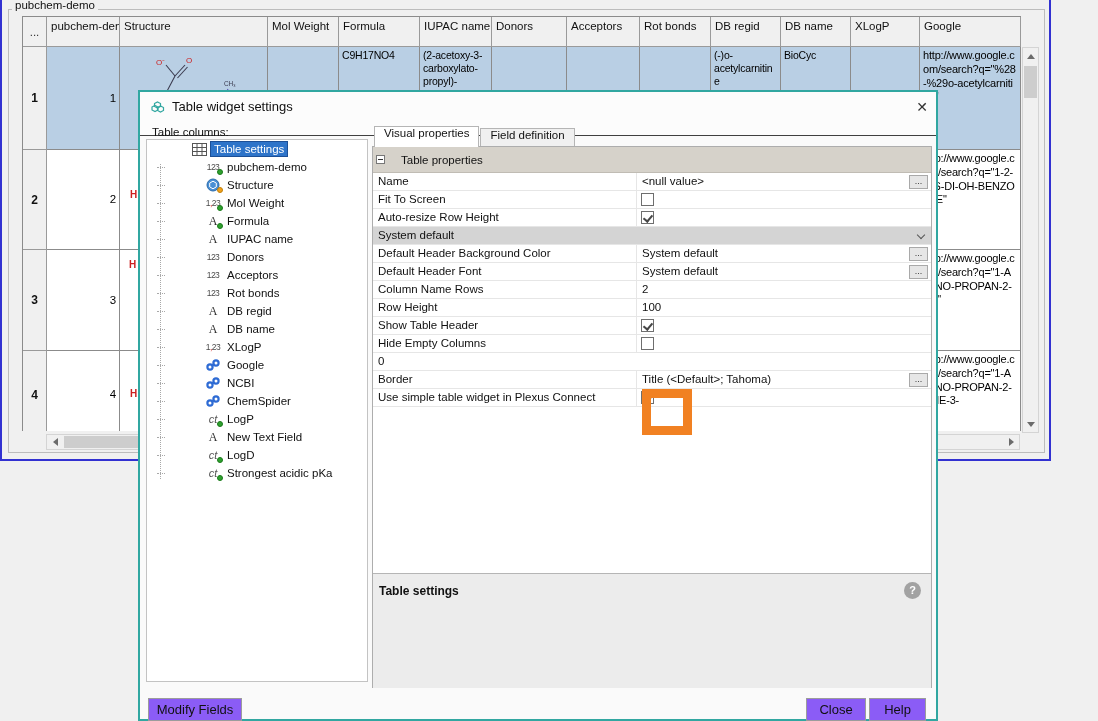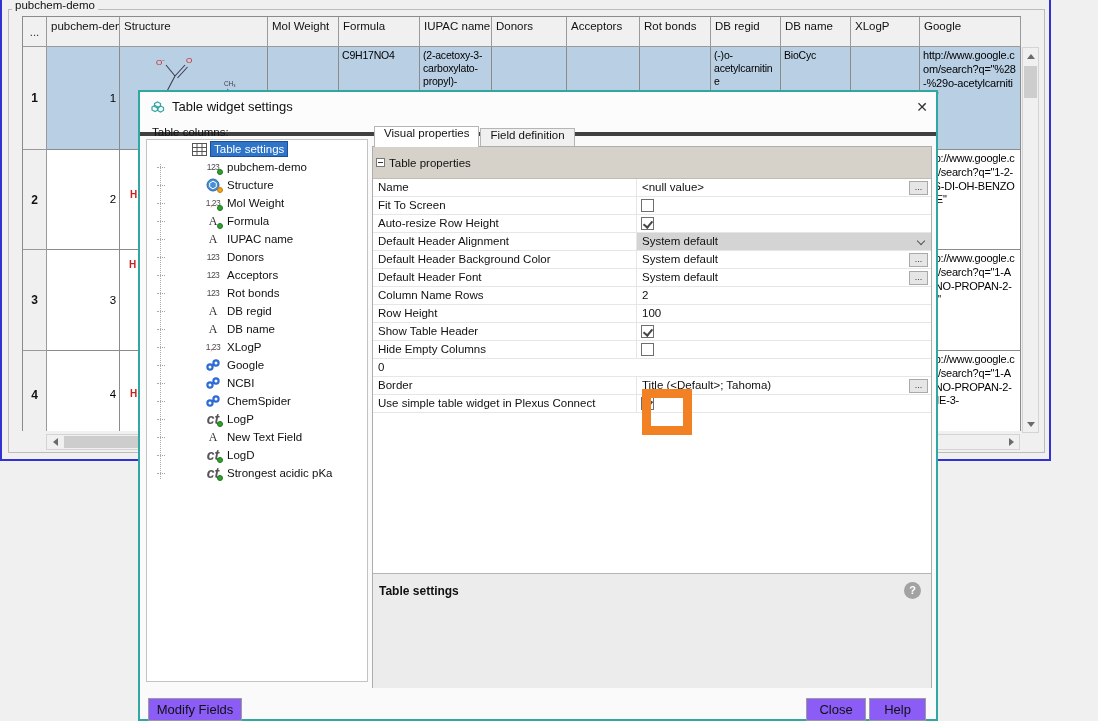--- a/index.html
+++ b/index.html
@@ -45,53 +45,53 @@
   .tri-up    { width:0; height:0; border-left:4px solid transparent; border-right:4px solid transparent; border-bottom:5px solid #6b6b6b; }
   .tri-down  { width:0; height:0; border-left:4px solid transparent; border-right:4px solid transparent; border-top:5px solid #6b6b6b; }
   .tri-left  { width:0; height:0; border-top:4px solid transparent; border-bottom:4px solid transparent; border-right:5px solid #6b6b6b; }
   .tri-right { width:0; height:0; border-top:4px solid transparent; border-bottom:4px solid transparent; border-left:5px solid #6b6b6b; }
   .red-h { position:absolute; color:#cc2020; font-size:10px; font-weight:600; z-index:3; }
 
   
   .dialog { position:absolute; left:138px; top:90px; width:800px; height:631px;
             background:#fafafa; border:2px solid #31a7a1; z-index:10; }
   .dlg-title { position:absolute; left:0; top:0; width:796px; height:44px; background:#fcfcfc;
-               border-bottom:4px solid #404040; }
+               border-bottom:1px solid #404040; }
   .dlg-title .ttl { position:absolute; left:32px; top:7px; font-size:13px; color:#111; }
   .dlg-logo { position:absolute; left:9px; top:6px; }
   .dlg-close { position:absolute; left:770px; top:4px; width:24px; height:22px; display:flex;
                align-items:center; justify-content:center; font-size:14px; color:#333; cursor:default; }
   .tree-label { position:absolute; left:12px; top:34px; font-size:11.5px; color:#111; }
   .tree { position:absolute; left:6px; top:47px; width:222px; height:543px; background:#fff;
           border:1px solid #c3c3c3; overflow:hidden; }
   .tree-guide { position:absolute; left:13px; top:24px; width:0; height:315px; border-left:1px dotted #a8a8a8; }
   .titem { position:relative; height:18px; display:flex; align-items:center; padding-left:5px;
            font-size:11.5px; color:#111; white-space:nowrap; }
   .titem.child { padding-left:10px; }
   .titem.child .hguide { width:8px; height:0; border-top:1px dotted #a8a8a8; margin-right:1px; }
   .ticon { position:relative; width:22px; height:16px; display:flex; align-items:center; justify-content:center; flex:none;margin-left:36px; }
   .ic-num { font-size:8.5px; color:#4a4a4a; letter-spacing:-0.5px; }
   .ic-num i { color:#cc2020; font-style:normal; }
   .ic-A { font-family:"Liberation Serif", serif; font-size:12px; color:#333; }
-  .ic-ct { font-size:14px; color:#555; font-style:italic;font-weight:bold; }
+  .ic-ct { font-size:11px; color:#555; font-style:italic; }
   .gdot { position:absolute; right:1px; bottom:0px; width:6px; height:6px; border-radius:50%;
           background:#2fa12f; border:1px solid #1b7a1b; }
   .odot { position:absolute; right:1px; bottom:0px; width:6px; height:6px; border-radius:50%;
           background:#f2a21b; border:1px solid #c07f0a; }
   .tlabel { padding:1px 3px; }
   .tlabel.sel { background:#2e74c9; color:#fff; border:1px solid #1c4f96; }
 
   .tabs { position:absolute; left:234px; top:34px; height:21px; display:flex; align-items:flex-end; }
   .tab { height:19px; padding:0 9px 0; font-size:11.5px; color:#111; background:#f0f0f0;
          border:1px solid #b5b5b5; border-bottom:none; margin-right:1px; }
   .tab.active { height:21px; background:#fff; position:relative; z-index:2; }
 
   .main-panel { position:absolute; left:232px; top:54px; width:560px; height:542px;
                 border:1px solid #adadad; background:#fff; }
-  .sec-header { height:32px; background:#d6d2ca; display:flex; align-items:center; gap:4px;
+  .sec-header { height:26px; background:#d6d2ca; display:flex; align-items:center; gap:16px;
                 padding-left:3px; font-size:11.5px; color:#111; border-bottom:1px solid #c0bcb4; }
   .collapse-box { width:9px; height:9px; border:1px solid #777; background:#fff; position:relative; flex:none; }
   .collapse-box::after { content:""; position:absolute; left:1px; top:3px; width:5px; height:1px; background:#333; }
   .prow { display:flex; height:18px; border-bottom:1px solid #e6e6e6; font-size:11.5px; }
   .plabel { flex:none; width:264px; padding:2px 0 0 5px; color:#111; border-right:1px solid #e6e6e6;
             white-space:nowrap; overflow:hidden; }
   .pvalue { flex:1; position:relative; padding:2px 0 0 5px; color:#111; white-space:nowrap; overflow:hidden; }
   .pvalue.combo { background:#d4d4d4; }
   .chev { position:absolute; right:7px; top:5px; width:6px; height:6px; border-right:1px solid #555;
           border-bottom:1px solid #555; transform:rotate(45deg); }
@@ -453,21 +453,20 @@
               <div class="cbx"></div>
             </div>
           </div>
           <div class="prow">
             <div class="plabel">Auto-resize Row Height</div>
             <div class="pvalue">
               <div class="cbx on"></div>
             </div>
           </div>
           <div class="prow">
-            <div class="plabel">Default Header Alignment</div>
             <div class="pvalue combo"><span>System default</span><div class="chev"></div></div>
           </div>
           <div class="prow">
             <div class="plabel">Default Header Background Color</div>
             <div class="pvalue"><span>System default</span><div class="dots-btn">...</div></div>
           </div>
           <div class="prow">
             <div class="plabel">Default Header Font</div>
             <div class="pvalue"><span>System default</span><div class="dots-btn">...</div></div>
           </div>

